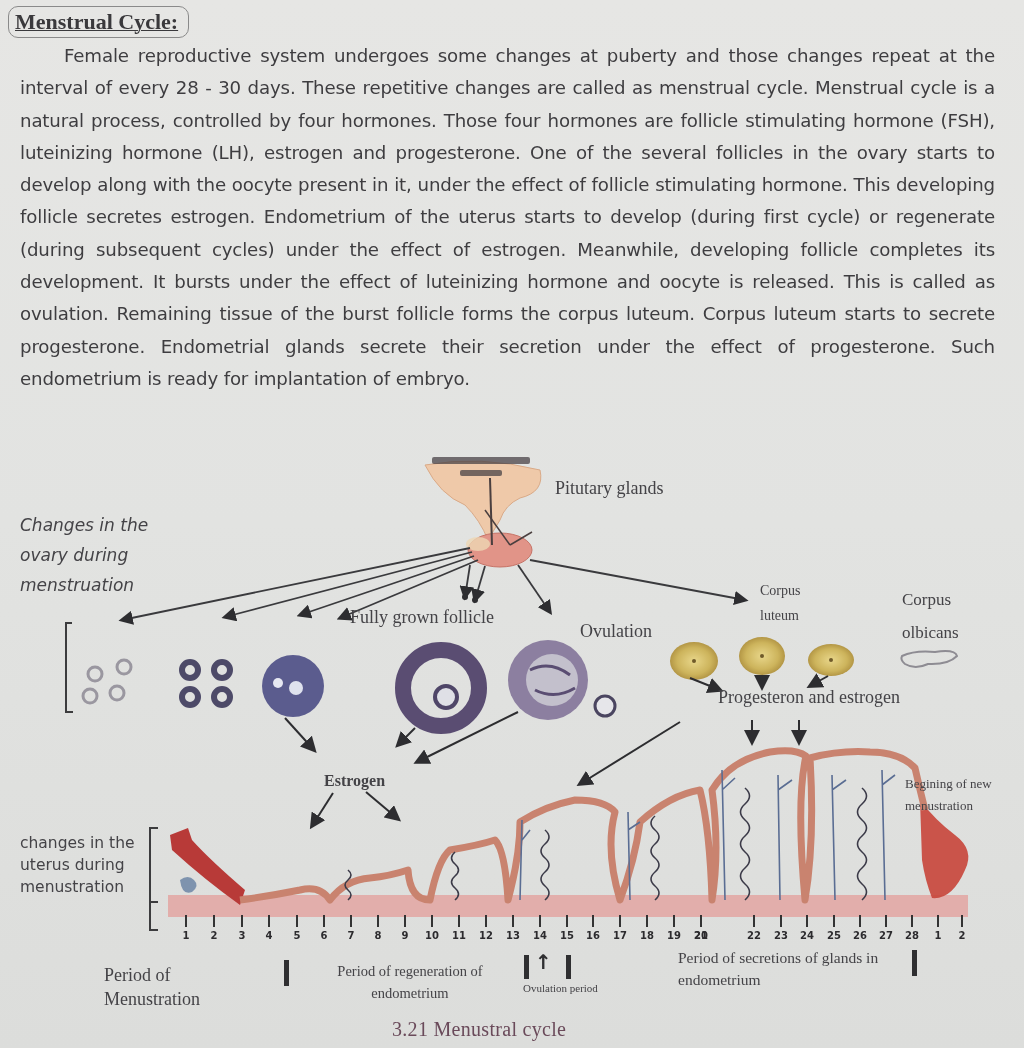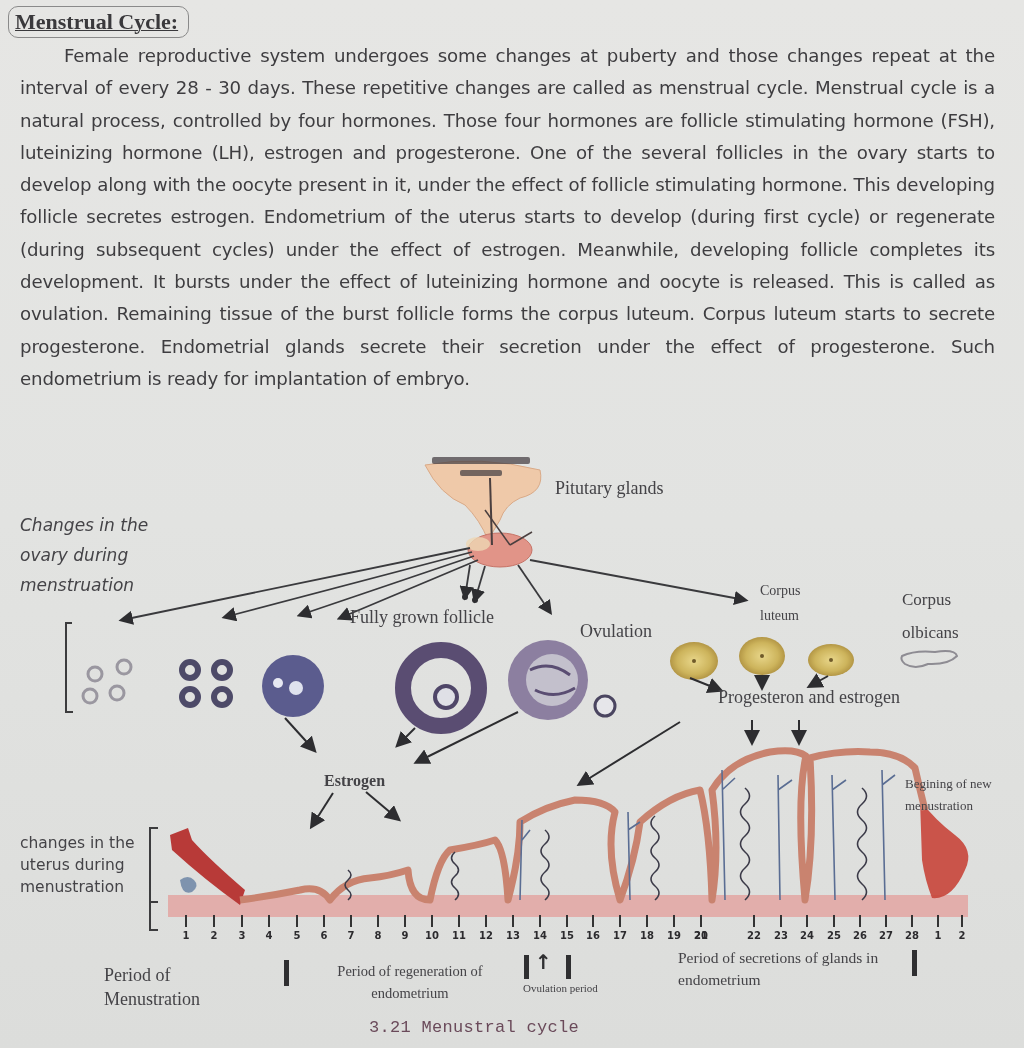--- a/index.html
+++ b/index.html
@@ -39,22 +39,22 @@
   .days {
     position: absolute; left: 170px; top: 915px; width: 800px; height: 40px;
   }
   .day {
     position: absolute; top: 0; width: 22px; margin-left: -11px;
     text-align: center; font-family: "DejaVu Sans", sans-serif;
     font-weight: bold; font-size: 10px; color: #2c2b2e;
   }
   .day .tick { display: block; width: 2px; height: 12px; background: #333; margin: 0 auto 3px; }
   .caption {
-    position: absolute; left: 369px; top: 1018px;
-    font-family: Liberation Mono, monospace; font-size: 17px; color: #6a4a5a;
+    position: absolute; left: 392px; top: 1018px;
+    font-family: Liberation Serif, serif; font-size: 20px; color: #6a4a5a;
     letter-spacing: 0.3px;
   }
   .bar-mark { position: absolute; width: 5px; background: #2f2f31; }
 </style>
 </head>
 <body>
 
 <div class="page">
 
   <div class="title">Menstrual Cycle:</div>

